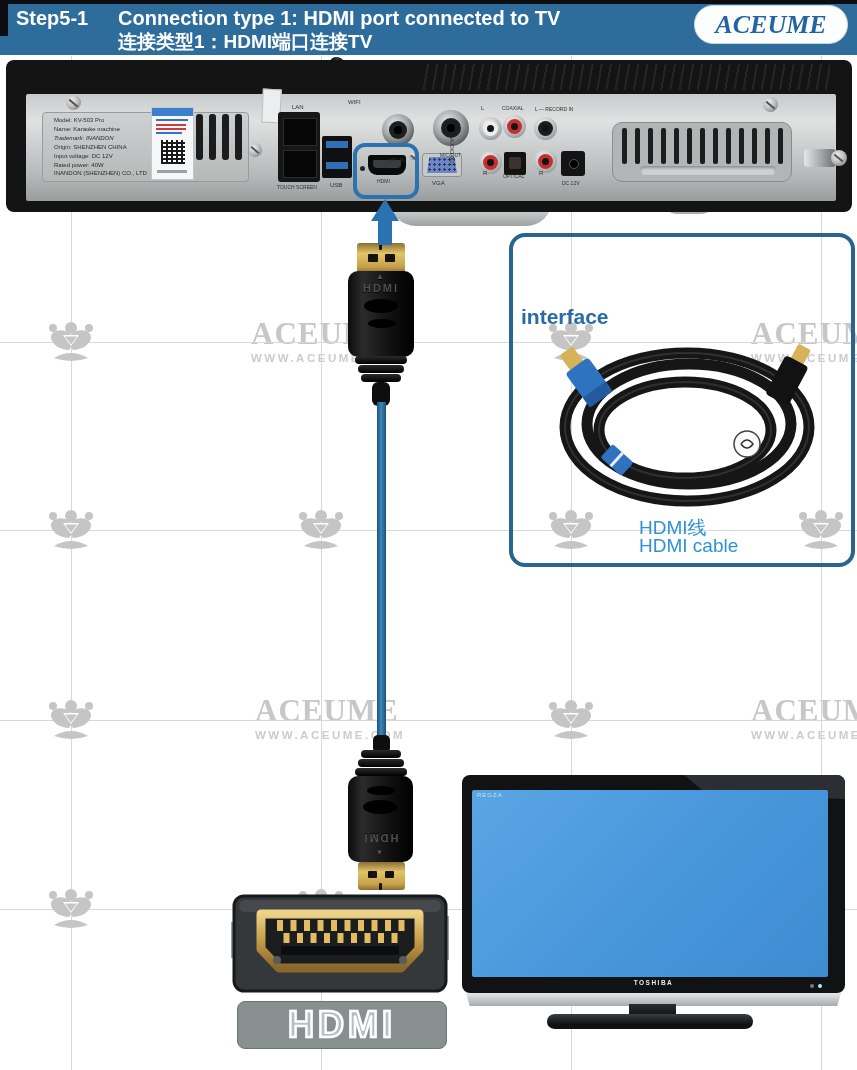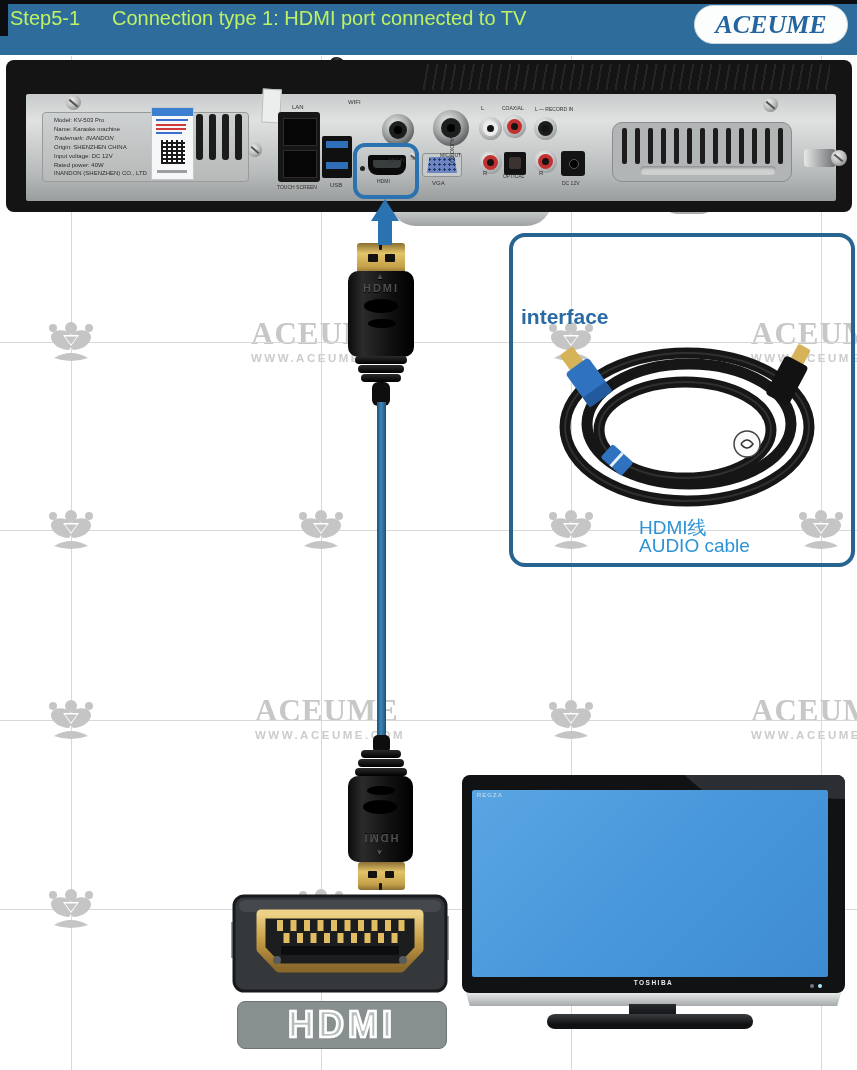--- a/index.html
+++ b/index.html
@@ -11,21 +11,21 @@
   .wm-vline{position:absolute;top:56px;bottom:0;width:1px;background:#d8d8d8;}
   .wm-hline{position:absolute;left:0;right:0;height:1px;background:#d8d8d8;}
   .wm-fig{position:absolute;width:54px;height:46px;}
   .wm-text{position:absolute;width:200px;color:#c7c7c7;line-height:1;}
   .wm-brand{font-family:"Liberation Serif",serif;font-weight:bold;font-size:31px;letter-spacing:1px;}
   .wm-url{font-size:11.5px;letter-spacing:2.5px;font-weight:bold;color:#cccccc;margin-top:4px;}
   
   #header{position:absolute;left:0;top:0;width:857px;height:55px;background:var(--header-bg,#2e6d9b);z-index:4;}
   .hdr-black-top{position:absolute;left:0;top:0;width:857px;height:4px;background:#0b0d10;}
   .hdr-black-left{position:absolute;left:0;top:0;width:8px;height:36px;background:#0b0d10;}
-  .hdr-text{position:absolute;color:#bef264;font-weight:normal;white-space:nowrap;}
+  .hdr-text{position:absolute;color:#ffffff;font-weight:bold;white-space:nowrap;margin-left:6px;}
   #logo-pill{position:absolute;left:694px;top:5px;width:152px;height:37px;background:#fcfdfd;
              border:1px solid #c8d3da;border-radius:19px;display:flex;align-items:center;justify-content:center;}
   #logo-pill span{font-family:"Liberation Serif",serif;font-weight:bold;font-style:italic;
              font-size:26px;color:var(--logo-blue,#2465a0);letter-spacing:0px;}
   
   #device{position:absolute;left:0;top:0;width:857px;height:240px;z-index:2;}
   .lbl{position:absolute;font-size:6px;color:#2f322f;white-space:nowrap;z-index:3;}
   .lbl-s{font-size:5px;}
   .screw{position:absolute;border-radius:50%;background:radial-gradient(circle at 38% 35%,#f2f2f2,#b9b9b9 50%,#696c6c);}
   .screw::after{content:'';position:absolute;left:15%;right:15%;top:46%;height:2px;background:#555;transform:rotate(40deg);}
@@ -139,20 +139,21 @@
       <svg class="wm-fig" viewBox="0 0 54 46" style="left: 794px; top: 888px;">
         <use href="#wm-fig-sym"></use>
       </svg>
     </div>
 
   <div id="header">
     <div class="hdr-black-top"></div>
     <div class="hdr-black-left"></div>
     <div class="hdr-text" style="left:10px;top:7px;font-size:20px;">Step5-1</div>
     <div class="hdr-text" style="left:112px;top:7px;font-size:20px;">Connection type 1: HDMI port connected to TV</div>
+    <div class="hdr-text" style="left:112px;top:29px;font-size:19px;">连接类型1：HDMI端口连接TV</div>
     <div id="logo-pill">
       <span>ACEUME</span>
     </div>
   </div>
 
   <div id="device">
 
     <div class="abs" style="left:390px;top:200px;width:162px;height:26px;border-radius:0 0 81px 81px;background:linear-gradient(#e9eaea,#9ea2a2);"></div>
     <div class="abs" style="left:660px;top:196px;width:58px;height:18px;border-radius:0 0 29px 29px;background:linear-gradient(#e9eaea,#a7abab);"></div>
 
@@ -341,21 +342,21 @@
         <rect x="-13" y="-26" width="26" height="44" rx="4" fill="#121212"></rect>
       </g>
       <g transform="translate(100,128) rotate(-48)">
         <rect x="-9" y="-14" width="18" height="28" rx="2" fill="#2f72c0"></rect>
         <rect x="-9" y="-2" width="18" height="3" fill="#e8f0fa"></rect>
       </g>
       <circle cx="230" cy="112" r="13" fill="#fbfbfb" stroke="#444" stroke-width="1.5"></circle>
       <path d="M224 112 q6 -8 12 0 q-6 8 -12 0" fill="none" stroke="#333" stroke-width="1.5"></path>
     </svg>
     <div class="co-cable-lbl" style="top:278px;">HDMI线</div>
-    <div class="co-cable-lbl" style="top:298px;">AUDIO cable</div>
+    <div class="co-cable-lbl" style="top:298px;">HDMI cable</div>
   </div>
 
   <svg class="abs" style="left:231px;top:892px;z-index:2;" width="218" height="103" viewBox="0 0 218 103">
     <defs>
       <linearGradient id="brass" x1="0" y1="0" x2="0" y2="1">
         <stop offset="0" stop-color="#ecd186"></stop>
           <stop offset=".5" stop-color="#c49b46"></stop>
           <stop offset="1" stop-color="#8a672a"></stop>
       </linearGradient>
     </defs>

